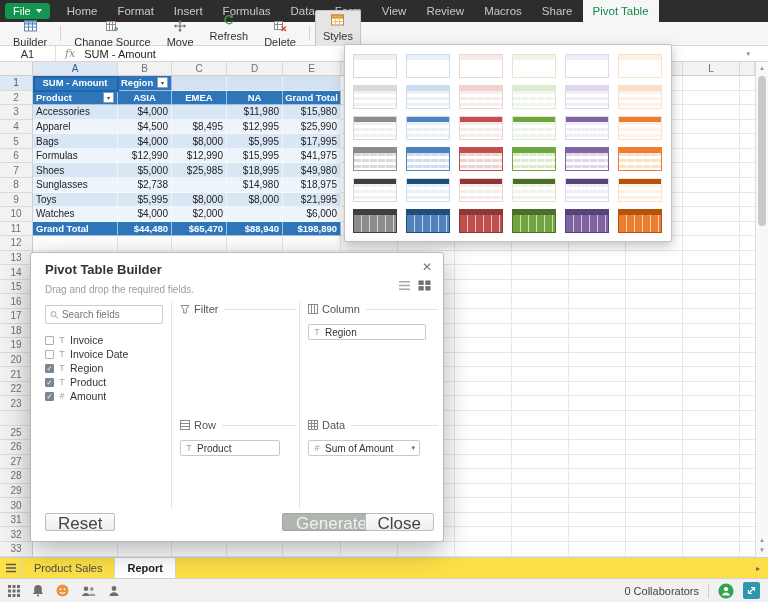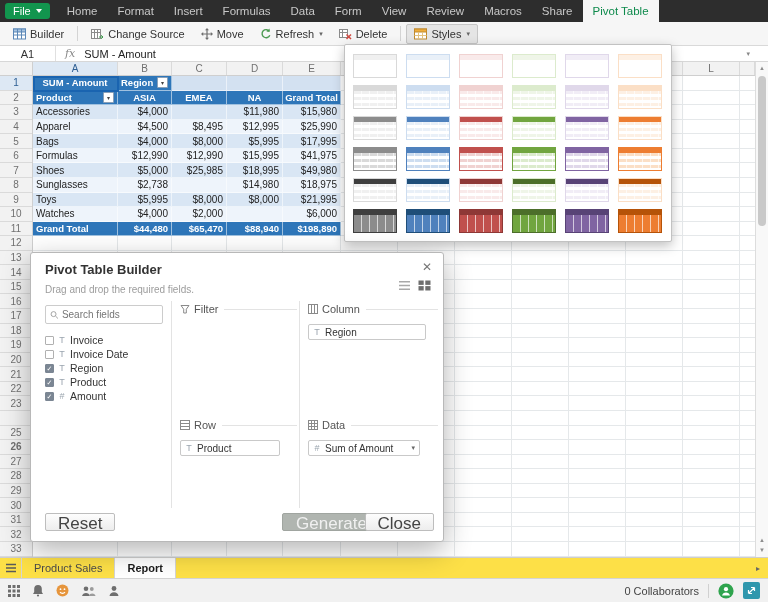--- a/index.html
+++ b/index.html
@@ -9,21 +9,21 @@
 
 #menubar{position:absolute;left:0;top:0;right:0;height:22px;background:#2d2d2d;display:flex;align-items:center;}
 .file-btn{margin:0 7px 0 5px;background:var(--accent,#12954e);color:#fff;font-size:11px;padding:2px 8px;border-radius:3px;display:flex;align-items:center;gap:5px;cursor:default;}
 .fcaret{width:0;height:0;border-left:3px solid transparent;border-right:3px solid transparent;border-top:4px solid #fff;display:inline-block;}
 #menu-items{display:flex;height:22px;}
 .menu-item{padding:0 10px;height:22px;line-height:22px;color:#c8c8c8;font-size:11.5px;white-space:nowrap;}
 .menu-item.active{background:#f6f6f6;color:var(--menu-green,#0e8a4c);}
 
 
 #toolbar{position:absolute;top:22px;height:24px;left:0;right:0;background:#f6f6f6;border-bottom:1px solid #d9d9d9;display:flex;align-items:center;padding-left:5px;}
-.tbtn{display:flex;align-items:center;gap:4px;padding:3px 7px;font-size:11px;color:#333;border:1px solid transparent;border-radius:2px;background:none;font-family:inherit;}
+.tbtn{display:flex;align-items:center;gap:4px;padding:3px 7px;font-size:11px;color:#333;border:1px solid transparent;border-radius:2px;background:none;font-family:inherit;flex-direction:column;}
 .tbtn.pressed{background:#e5e5e5;border-color:#c6c6c6;}
 .tsep{width:1px;height:15px;background:#d4d4d4;margin:0 5px;}
 .dn{font-size:7px;color:#666;margin-left:1px;}
 
 
 #formulabar{position:absolute;top:46px;height:16px;left:0;right:0;background:#fff;border-bottom:1px solid #d7d7d7;display:flex;align-items:center;font-size:11px;}
 #namebox{width:56px;height:100%;border-right:1px solid #e0e0e0;display:flex;align-items:center;justify-content:center;color:#333;}
 #fxicon{font-family:"DejaVu Serif","Liberation Serif",serif;font-style:italic;color:#888;padding:0 9px;}
 #fbvalue{color:#222;}
 #fbchevron{margin-left:auto;margin-right:18px;font-size:7px;color:#888;}
@@ -232,21 +232,21 @@
       <div class="rowh" style="height: 14.5758px;">16</div>
       <div class="rowh" style="height: 14.5758px;">17</div>
       <div class="rowh" style="height: 14.5758px;">18</div>
       <div class="rowh" style="height: 14.5758px;">19</div>
       <div class="rowh" style="height: 14.5758px;">20</div>
       <div class="rowh" style="height: 14.5758px;">21</div>
       <div class="rowh" style="height: 14.5758px;">22</div>
       <div class="rowh" style="height: 14.5758px;">23</div>
       <div class="rowh" style="height: 14.5758px; padding-left: 36px;">24</div>
       <div class="rowh" style="height: 14.5758px;">25</div>
-      <div class="rowh" style="height: 14.5758px; font-weight: bold;">26</div>
+      <div class="rowh" style="height: 14.5758px;">26</div>
       <div class="rowh" style="height: 14.5758px;">27</div>
       <div class="rowh" style="height: 14.5758px;">28</div>
       <div class="rowh" style="height: 14.5758px;">29</div>
       <div class="rowh" style="height: 14.5758px;">30</div>
       <div class="rowh" style="height: 14.5758px;">31</div>
       <div class="rowh" style="height: 14.5758px;">32</div>
       <div class="rowh" style="height: 14.5758px;">33</div>
     </div>
   <div id="gridbody">
       <div class="grow" style="height: 14.5758px;"></div>

